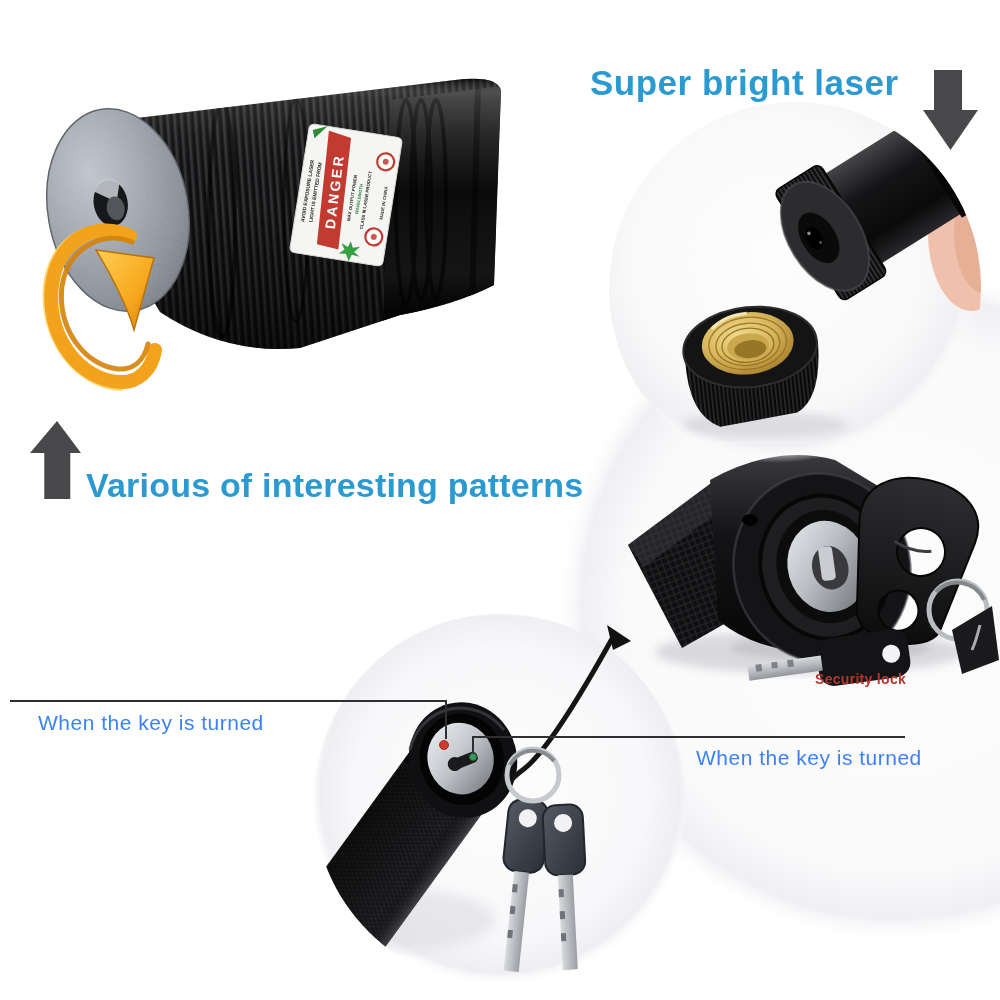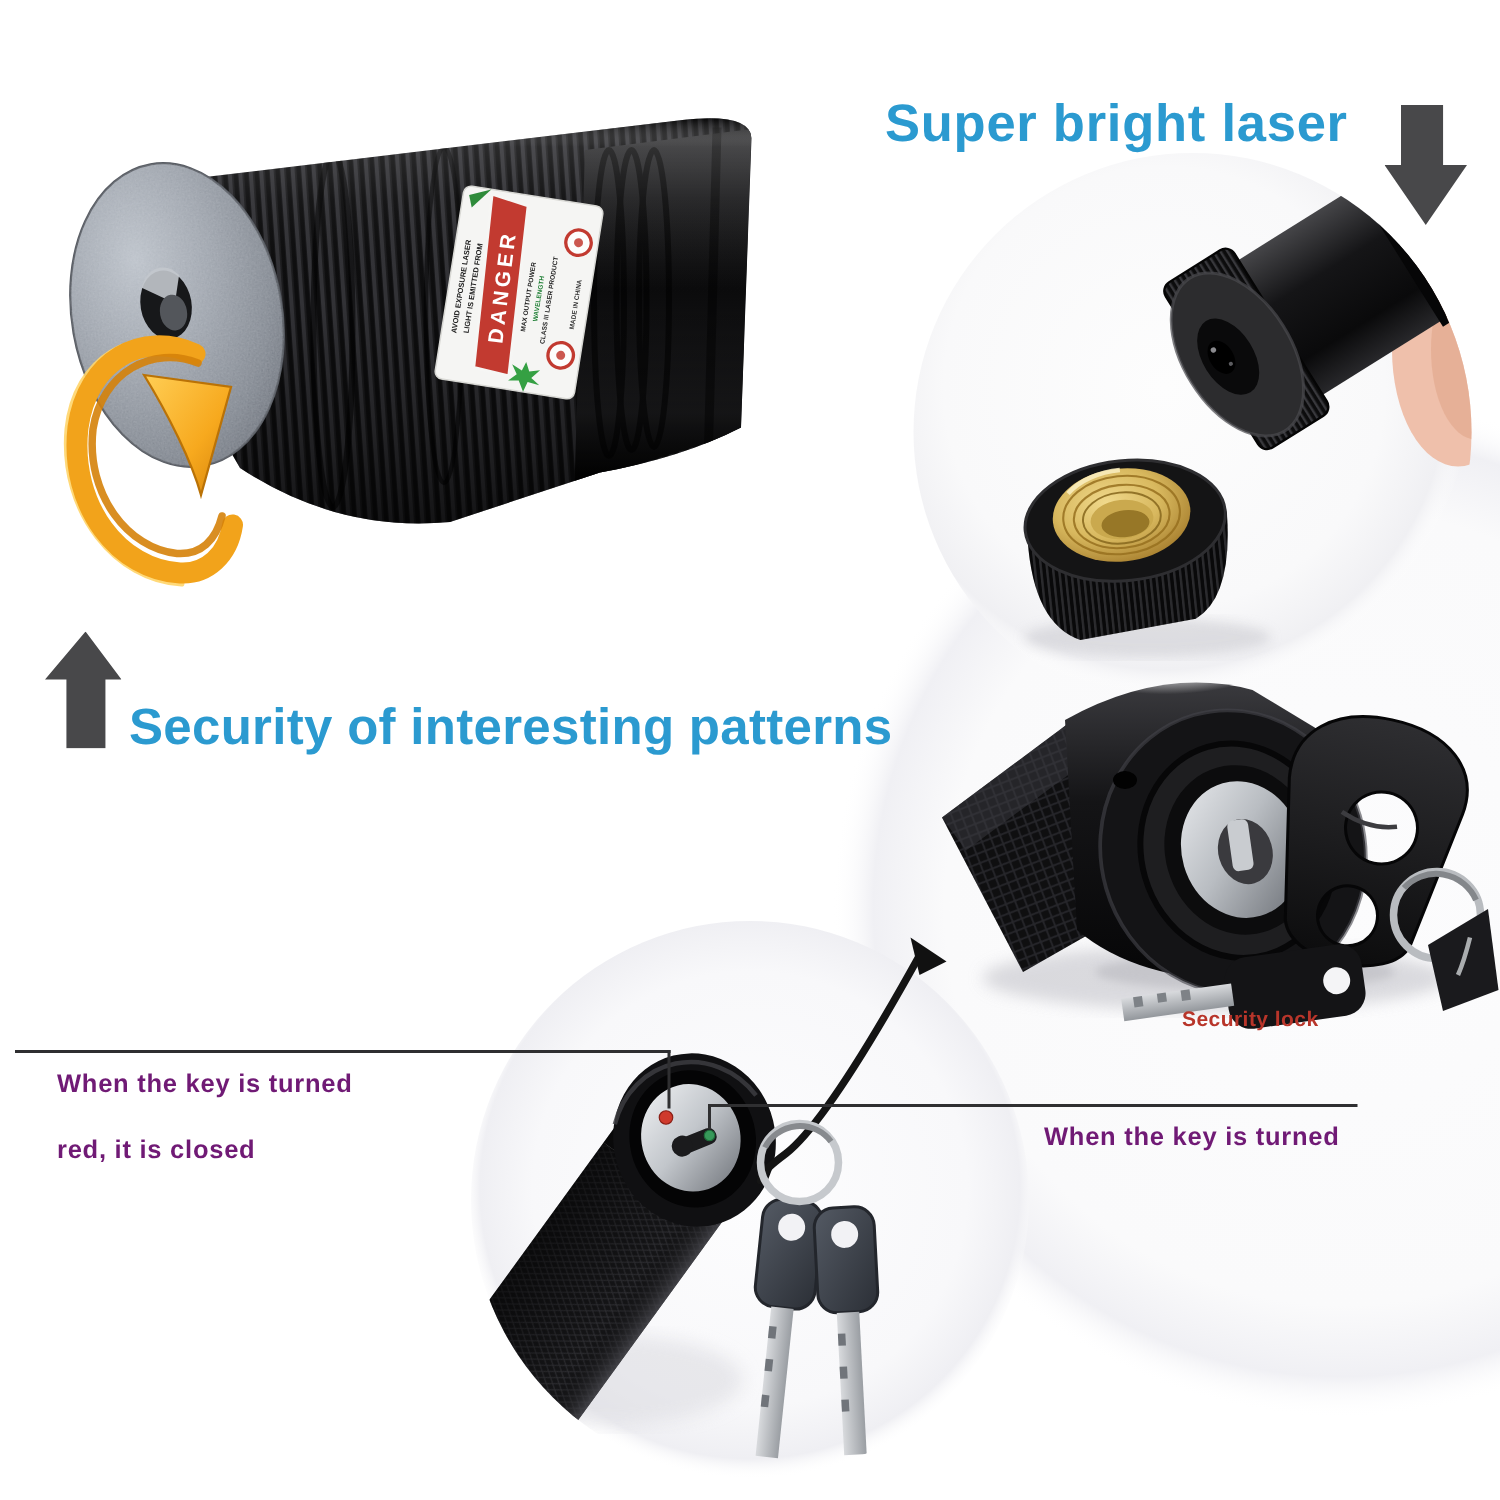--- a/index.html
+++ b/index.html
@@ -1,28 +1,28 @@
 <!DOCTYPE html>
 <html><head>
 <meta charset="utf-8">
 <style>
   html,body{margin:0;padding:0;background:#fff;}
   #canvas{position:relative;width:1000px;height:1000px;background:#fff;overflow:hidden;
           font-family:"Liberation Sans","DejaVu Sans",sans-serif;}
   .abs{position:absolute;}
   .heading{color:#2B9AD0;font-weight:bold;white-space:nowrap;text-align:right;}
-  .caption{color:#701a75;font-weight:bold;font-size:17px;letter-spacing:.5px;white-space:nowrap;line-height:44px;}
+  .caption{color:#3b82f6;font-weight:normal;font-size:21px;letter-spacing:.5px;white-space:nowrap;line-height:44px;}
   .seclock{color:#B8352A;font-weight:bold;font-size:14px;letter-spacing:.3px;white-space:nowrap;}
   .arrow{background:#48484A;}
   .leader{background:#2F2F31;}
   #h-super{left:590px;top:63px;font-size:35px;letter-spacing:.5px;}
   #h-patterns{left:86px;top:466px;font-size:34px;letter-spacing:.2px;}
   #cap-red{left:38px;top:701px;}
   #cap-green{left:696px;top:736px;}
-  #cap-seclock{left:788px;top:671px;}
+  #cap-seclock{left:815px;top:671px;}
   #arrow-down{left:923px;top:70px;width:55px;height:80px;
     clip-path:polygon(20% 0,71% 0,71% 50%,100% 50%,50% 100%,0 50%,20% 50%);}
   #arrow-up{left:30px;top:421px;width:51px;height:78px;
     clip-path:polygon(53% 0,100% 41%,79% 41%,79% 100%,28% 100%,28% 41%,0 41%);}
   #ll-h{left:10px;top:700px;width:437px;height:2px;}
   #ll-v{left:445px;top:700px;width:2px;height:39px;}
   #lr-h{left:472px;top:736px;width:433px;height:2px;}
   #lr-v{left:472px;top:736px;width:2px;height:17px;}
   svg{position:absolute;overflow:visible;}
   #svg-pointer{left:0;top:60px;}
@@ -379,23 +379,22 @@
 
   <div id="arrow-down" class="abs arrow"></div>
   <div id="arrow-up" class="abs arrow"></div>
 
   <div id="ll-h" class="abs leader"></div>
   <div id="ll-v" class="abs leader"></div>
   <div id="lr-h" class="abs leader"></div>
   <div id="lr-v" class="abs leader"></div>
 
   <div id="h-super" class="abs heading">Super bright laser</div>
-  <div id="h-patterns" class="abs heading">Security of interesting patterns</div>
+  <div id="h-patterns" class="abs heading">Various of interesting patterns</div>
 
   <div id="cap-red" class="abs caption">
     <div>When the key is turned</div>
-    <div>red, it is closed</div>
   </div>
   <div id="cap-green" class="abs caption">
     <div>When the key is turned</div>
   </div>
   <div id="cap-seclock" class="abs seclock">Security lock</div>
 </div>
 
 </body></html>

